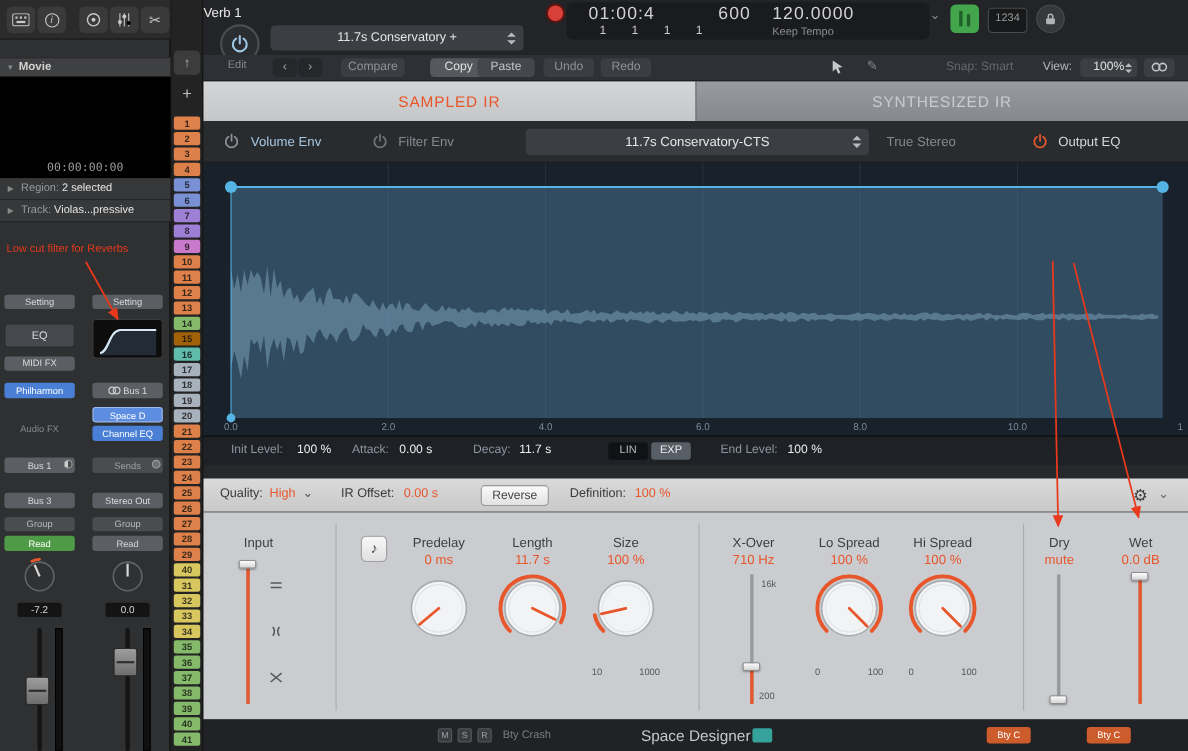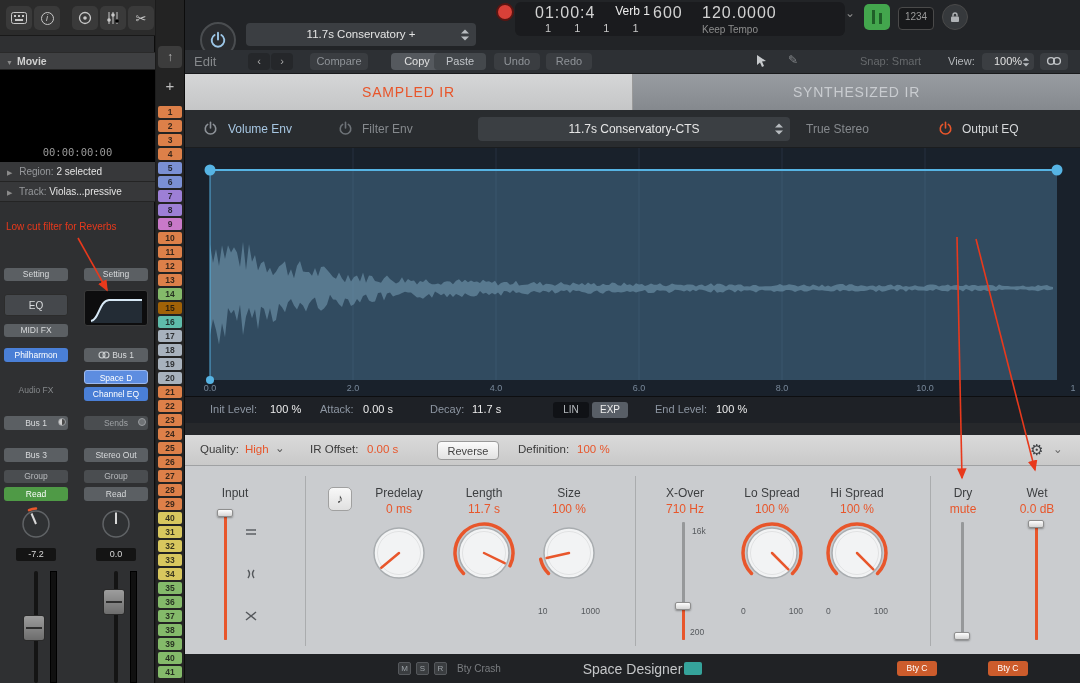--- a/index.html
+++ b/index.html
@@ -250,37 +250,37 @@
       <div class="abs" style="left:61px;top:23px;width:230px;height:23px;background:#3b3e42;border-radius:4px;color:#e4e4e4;font-size:11.5px;line-height:23px;text-align:center;">
         <span>11.7s Conservatory +</span>
         <span class="updown"></span>
       </div>
       <div class="abs" style="left:311px;top:3px;width:18px;height:18px;border-radius:50%;background:#d84038;border:2px solid #5a1512;"></div>
       <div class="lcdtxt" style="left:350px;top:4px;">01:00:4</div>
       <div class="lcdtxt" style="left:468px;top:4px;">600</div>
       <div class="lcdtxt" style="left:517px;top:4px;">120.0000</div>
       <div class="abs" style="left:360px;top:22px;font-size:11px;color:#c8c8c8;letter-spacing:10px;">1 1 1 1</div>
       <div class="abs" style="left:517px;top:24px;font-size:10px;color:#8e8e8e;">Keep Tempo</div>
-      <div class="abs" style="left:0;top:4px;width:895px;text-align:center;font-size:12px;color:#ececec;">Verb 1</div>
+      <div class="abs" style="left:0;top:4px;width:895px;text-align:left;font-size:12px;color:#ececec;">Verb 1</div>
       <div class="abs" style="left:660px;top:6px;color:#8a8a8a;font-size:12px;">⌄</div>
       <div class="abs" style="left:679px;top:4px;width:26px;height:26px;background:#43a64d;border-radius:5px;">
         <div class="abs" style="left:8px;top:6px;width:3px;height:14px;background:#1f5f28;"></div>
         <div class="abs" style="left:15px;top:9px;width:3px;height:11px;background:#1f5f28;"></div>
       </div>
       <div class="abs" style="left:713px;top:7px;width:36px;height:23px;background:#18191b;border:1px solid #4a4a4a;border-radius:4px;color:#9a9a9a;font-size:10px;line-height:18px;text-align:center;">1234</div>
       <div class="abs" style="left:757px;top:4px;width:26px;height:26px;border-radius:50%;background:#36393c;border:1px solid #4a4a4a;display:flex;align-items:center;justify-content:center;">
         <svg width="12" height="12">
             <rect x="2" y="5.5" width="8" height="5.5" rx="1" fill="#b0b3b6"></rect>
             <path d="M4 5.5 V4 a2 2 0 0 1 4 0 V5.5" fill="none" stroke="#b0b3b6" stroke-width="1.4"></path>
           </svg>
       </div>
     </div>
 
     <div class="abs" style="left:0;top:50px;width:895px;height:24px;background:#2d3034;border-bottom:1px solid #191a1c;">
-      <div class="abs" style="left:9px;top:4px;font-size:13px;color:#85888b;">Edit</div>
+      <div class="abs" style="left:22px;top:4px;font-size:10px;color:#85888b;">Edit</div>
       <div class="dbtn" style="left:63px;top:3px;width:22px;background:#25272a;color:#aaa;">‹</div>
       <div class="dbtn" style="left:86px;top:3px;width:22px;background:#25272a;color:#aaa;">›</div>
       <div class="dbtn" style="left:125px;top:3px;width:58px;">Compare</div>
       <div class="dbtn" style="left:206px;top:3px;width:52px;background:#55595e;color:#e0e0e0;">Copy</div>
       <div class="dbtn" style="left:249px;top:3px;width:52px;background:#44484c;color:#c0c4c8;">Paste</div>
       <div class="dbtn" style="left:309px;top:3px;width:46px;">Undo</div>
       <div class="dbtn" style="left:361px;top:3px;width:46px;">Redo</div>
       <svg class="abs" width="11" height="14" style="left:571px;top:4px;">
         <path d="M1,1 L1,11 L4,8.5 L6,13 L8,12 L6,7.5 L10,7 Z" fill="#c6c9cc"></path>
       </svg>

